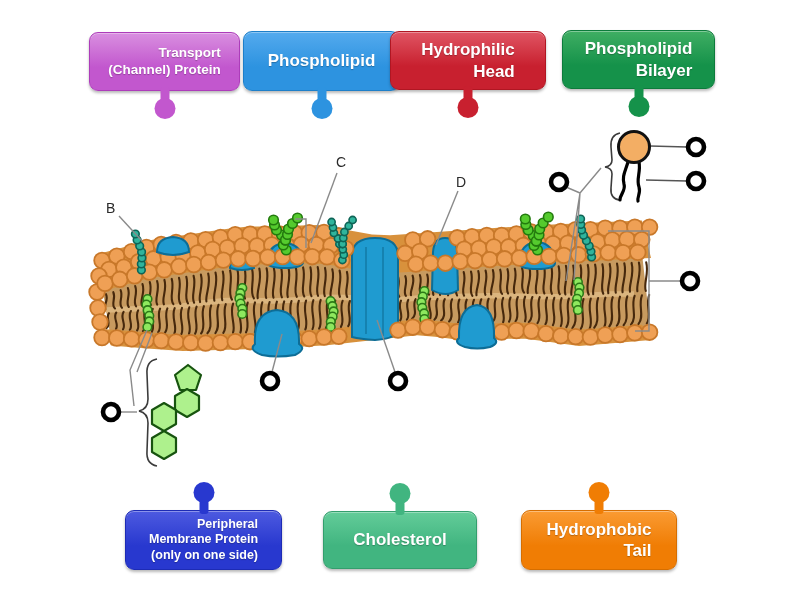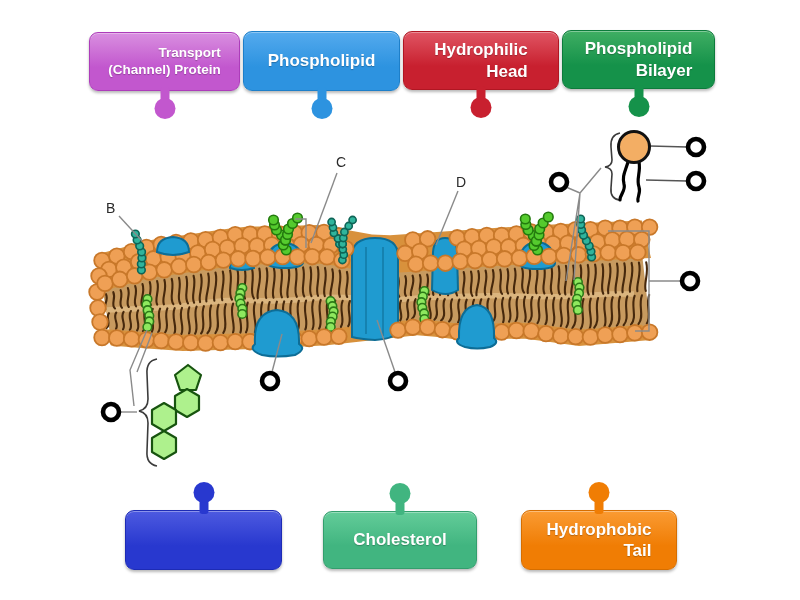--- a/index.html
+++ b/index.html
@@ -501,32 +501,35 @@
 
   <div class="label t13" style="left: 89px; top: 32px; width: 149px; height: 57px; --c-light: #d98fe0; --c-main: #c257ce; --c-border: #ad3cba;">
     <span class="label-text">Transport
 (Channel) Protein</span>
     <span class="pin pin-bottom"></span>
   </div>
   <div class="label t17" style="left: 243px; top: 31px; width: 155px; height: 58px; --c-light: #54aaee; --c-main: #2d93e0; --c-border: #1d7fc9;">
     <span class="label-text">Phospholipid</span>
     <span class="pin pin-bottom"></span>
   </div>
-  <div class="label t17" style="left: 403px; top: 31px; width: 154px; height: 57px; --c-light: #e05563; --c-main: #c8202f; --c-border: #b01622;">
+  <div class="label t17" style="left: 390px; top: 31px; width: 154px; height: 57px; --c-light: #e05563; --c-main: #c8202f; --c-border: #b01622;">
     <span class="label-text">Hydrophilic
 Head</span>
     <span class="pin pin-bottom"></span>
   </div>
   <div class="label t17" style="left: 562px; top: 30px; width: 151px; height: 57px; --c-light: #3fae63; --c-main: #15924a; --c-border: #0c7b3b;">
     <span class="label-text">Phospholipid
 Bilayer</span>
     <span class="pin pin-bottom"></span>
   </div>
 
   <div class="label t12" style="left: 125px; top: 510px; width: 155px; height: 58px; --c-light: #4d5ae0; --c-main: #2838cf; --c-border: #1d2bb5;">
+    <span class="label-text">Peripheral
+Membrane Protein
+(only on one side)</span>
     <span class="pin pin-top"></span>
   </div>
   <div class="label t17" style="left: 323px; top: 511px; width: 152px; height: 56px; --c-light: #63cc99; --c-main: #41b580; --c-border: #339e6d;">
     <span class="label-text">Cholesterol</span>
     <span class="pin pin-top"></span>
   </div>
   <div class="label t17" style="left: 521px; top: 510px; width: 154px; height: 58px; --c-light: #fa9b33; --c-main: #f07d04; --c-border: #d66e00;">
     <span class="label-text">Hydrophobic
 Tail</span>
     <span class="pin pin-top"></span>

